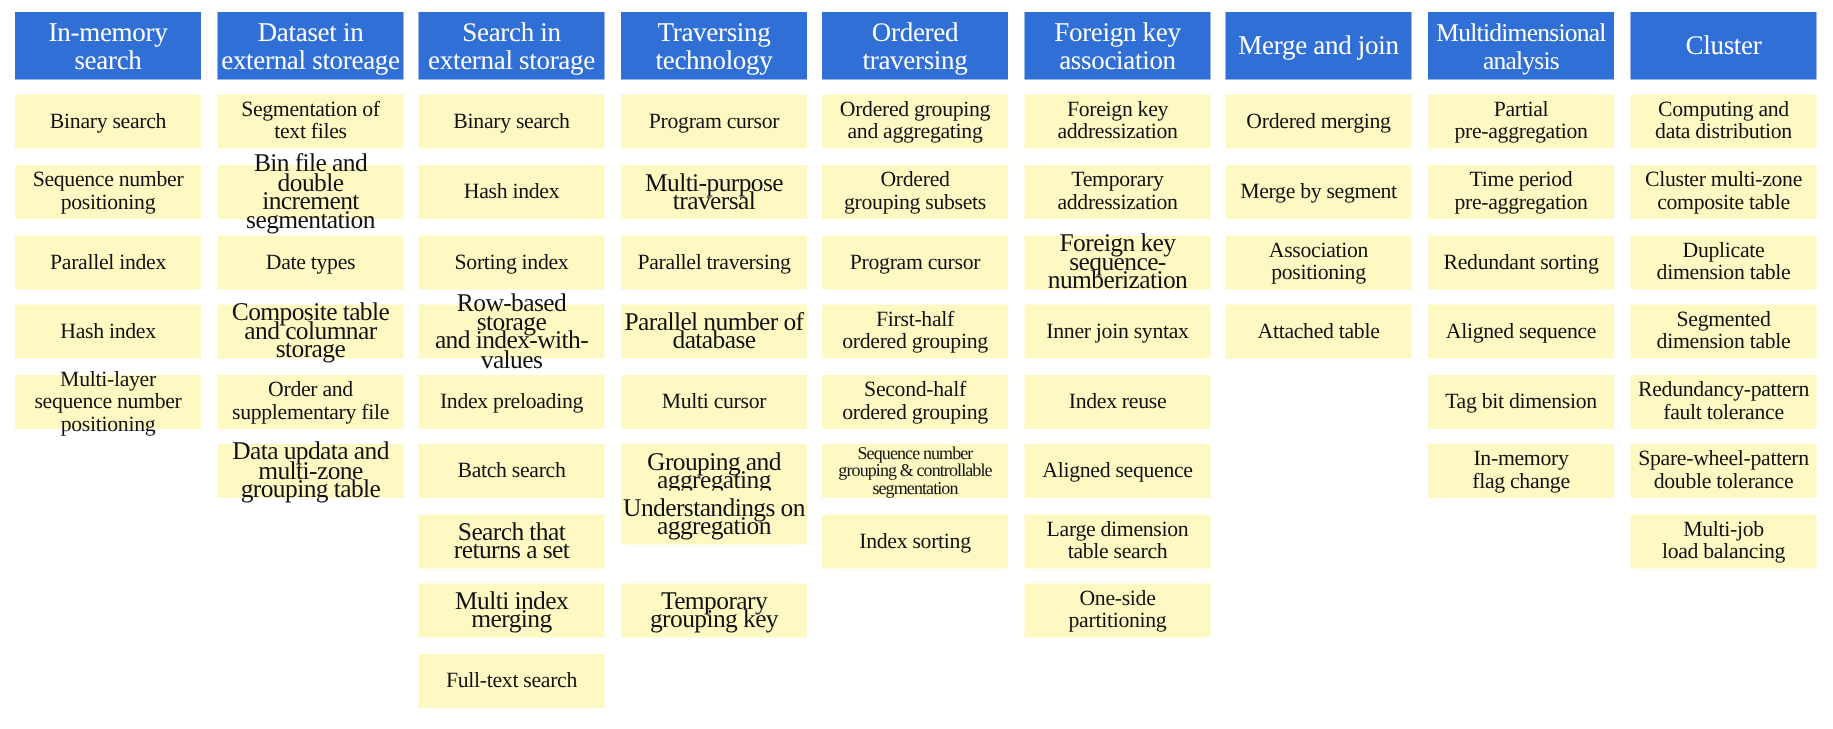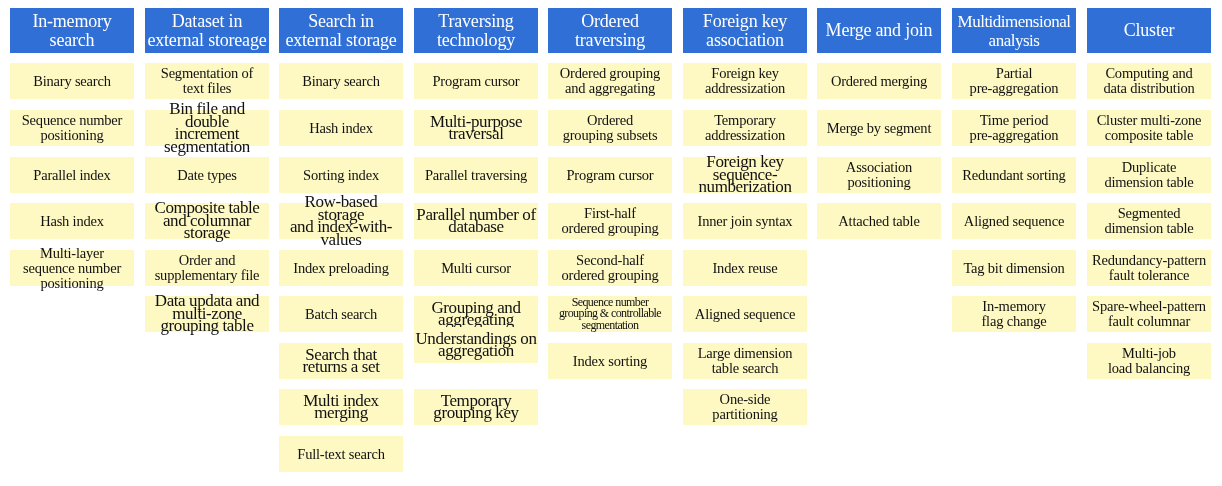--- a/index.html
+++ b/index.html
@@ -234,19 +234,19 @@
 data distribution</div>
       <div class="cell" style="top:47px">Cluster multi-zone
 composite table</div>
       <div class="cell" style="top:94px">Duplicate
 dimension table</div>
       <div class="cell" style="top:140px">Segmented
 dimension table</div>
       <div class="cell" style="top:187px">Redundancy-pattern
 fault tolerance</div>
       <div class="cell" style="top:233px">Spare-wheel-pattern
-fault columnar</div>
+double tolerance</div>
       <div class="cell" style="top:280px">Multi-job
 load balancing</div>
     </div>
   </div>
 
 </div>
 
 </body></html>

